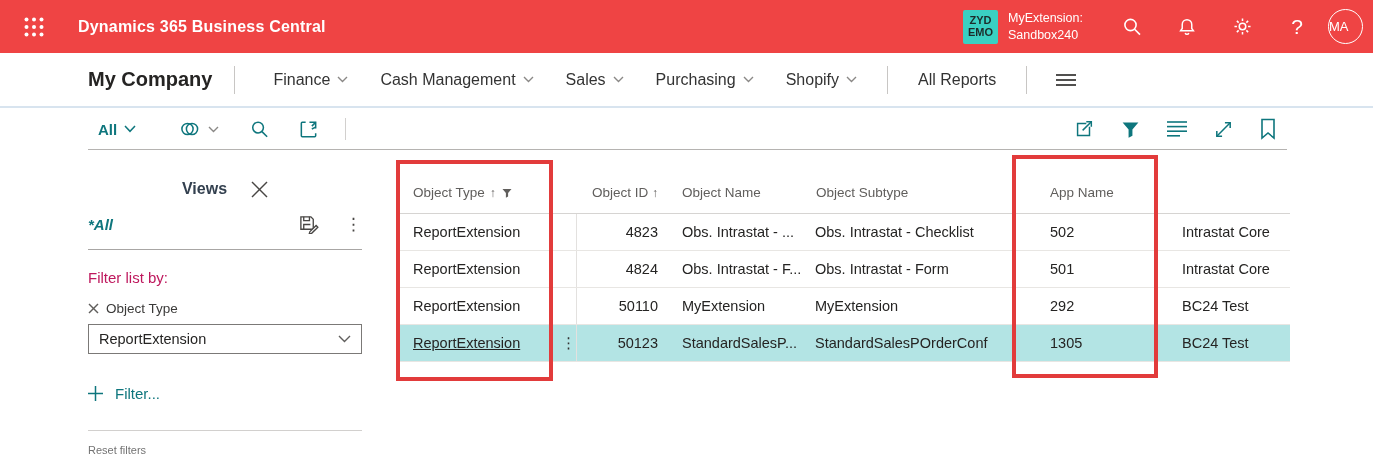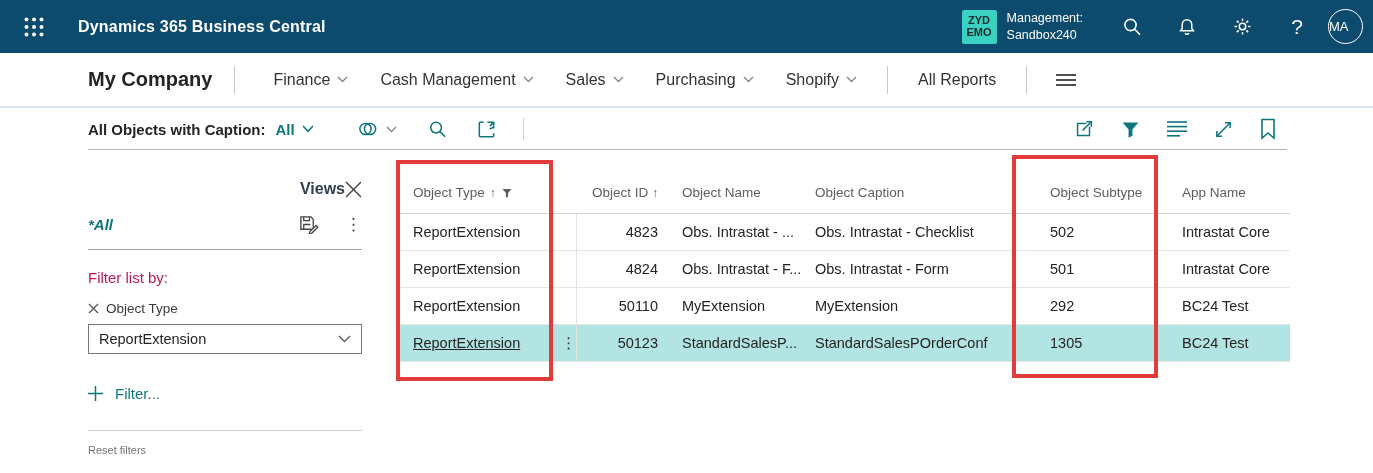--- a/index.html
+++ b/index.html
@@ -2,21 +2,21 @@
 <html><head>
 <meta charset="utf-8">
 <style>
   * { margin:0; padding:0; box-sizing:border-box; }
   html,body { background:#fff; }
   body { font-family:"Liberation Sans", sans-serif; color:#252423; }
   .page { position:relative; width:1373px; height:473px; background:#fff; overflow:hidden; }
 
   
   .topbar { position:absolute; left:0; top:0; width:1373px; height:53px;
-            background:#0c4a6e; display:flex; align-items:center; padding:0 10px 0 14px; }
+            background:#ef4444; display:flex; align-items:center; padding:0 10px 0 14px; }
   .waffle { width:40px; height:40px; display:flex; align-items:center; justify-content:center; cursor:pointer; }
   .app-title { color:#fff; font-size:16px; font-weight:bold; margin-left:24px; letter-spacing:.2px; }
   .topbar-right { margin-left:auto; display:flex; align-items:center; }
   .env-badge { width:35px; height:34px; background:#3ad0c2; color:#1d2b2a; border-radius:2px;
                display:flex; flex-direction:column; align-items:center; justify-content:center;
                font-size:11px; font-weight:bold; line-height:1.05; cursor:pointer; }
   .env-text { margin-left:10px; color:#fff; font-size:12.5px; line-height:1.35; }
   .top-icons { display:flex; align-items:center; gap:29px; margin-left:36px; }
   .top-icon { width:26px; height:26px; display:flex; align-items:center; justify-content:center;
               color:#fff; cursor:pointer; }
@@ -43,21 +43,21 @@
   .tb-scope { display:flex; align-items:center; margin-left:10px; color:#0e767d;
               font-size:15px; font-weight:bold; cursor:pointer; }
   .tb-scope .chev { margin-left:7px; display:flex; }
   .tb-iconbtn { display:flex; align-items:center; color:#0e767d; cursor:pointer; }
   .tb-sep { width:1px; height:22px; background:#d2d0ce; margin-left:26px; }
   .tb-right { margin-left:auto; display:flex; align-items:center; gap:25px; padding-right:96px; }
   .toolbar-underline { position:absolute; left:88px; top:149px; width:1199px; height:1px; background:#b5b3b1; }
 
   
   .views-panel { position:absolute; left:88px; top:180px; width:274px; }
-  .vp-row1 { display:flex; align-items:center; justify-content:flex-end; }
+  .vp-row1 { display:flex; align-items:center; justify-content:center;gap:24px; }
   .vp-title { font-size:16px; font-weight:bold; color:#33404f; }
   .vp-close { display:flex; color:#484644; cursor:pointer; }
   .vp-row2 { display:flex; align-items:center; margin-top:16px; }
   .active-view { color:#0e767d; font-size:15px; font-weight:bold; font-style:italic;
                  cursor:pointer; }
   .vp-row2-icons { margin-left:auto; display:flex; align-items:center; gap:26px; }
   .icon-gray { color:#484644; display:flex; cursor:pointer; }
   .kebab { font-size:17px; color:#484644; line-height:1; cursor:pointer; }
   .vp-divider1 { border-top:1px solid #a8a6a4; margin-top:15px; }
   .vp-filterlabel { margin-top:19px; font-size:15px; color:#be185d; }
@@ -120,21 +120,21 @@
       </svg>
     </div>
     <div class="app-title">Dynamics 365 Business Central</div>
 
     <div class="topbar-right">
       <div class="env-badge">
         <span>ZYD</span>
         <span>EMO</span>
       </div>
       <div class="env-text">
-        <div>Management:</div>
+        <div>MyExtension:</div>
         <div>Sandbox240</div>
       </div>
       <div class="top-icons">
         <div class="top-icon">
           <svg width="22" height="22" viewBox="0 0 22 22" fill="none" stroke="#fff" stroke-width="1.6">
             <circle cx="9.5" cy="9" r="5.6"></circle>
               <line x1="13.6" y1="13.2" x2="19" y2="18.6"></line>
           </svg>
         </div>
         <div class="top-icon">
@@ -210,21 +210,20 @@
     <div class="nav-more">
       <svg width="22" height="14" viewBox="0 0 22 14" fill="none" stroke="#323130" stroke-width="1.7">
         <line x1="1" y1="2" x2="21" y2="2"></line>
           <line x1="1" y1="7" x2="21" y2="7"></line>
           <line x1="1" y1="12" x2="21" y2="12"></line>
       </svg>
     </div>
   </div>
 
   <div class="toolbar">
-    <div class="tb-caption">All Objects with Caption:</div>
     <div class="tb-scope">
       <span>All</span>
       <span class="chev">
         <svg width="12" height="8" viewBox="0 0 12 8" fill="none" stroke="#0e767d" stroke-width="1.5">
             <polyline points="1,1 6,6.3 11,1"></polyline>
           </svg>
       </span>
     </div>
 
     <div class="tb-iconbtn" style="margin-left:42px;">
@@ -359,21 +358,20 @@
         <span>Object Type</span>
         <span class="sort">↑</span>
         <svg width="12" height="12" viewBox="0 0 24 24" fill="#605e5c">
           <polygon points="3,4 21,4 14.2,12 14.2,19 9.8,21.5 9.8,12"></polygon>
         </svg>
       </div>
       <div class="th th2">
         <span>Object ID</span> <span class="sort">↑</span>
       </div>
       <div class="th th3">Object Name</div>
-      <div class="th th4">Object Caption</div>
       <div class="th th5">Object Subtype</div>
       <div class="th th6">App Name</div>
     </div>
 
     <div class="gcols trow">
       <div class="td td1">
           <span>ReportExtension</span>
         </div>
       <div class="td td2">4823</div>
       <div class="td td3">Obs. Intrastat - ...</div>

